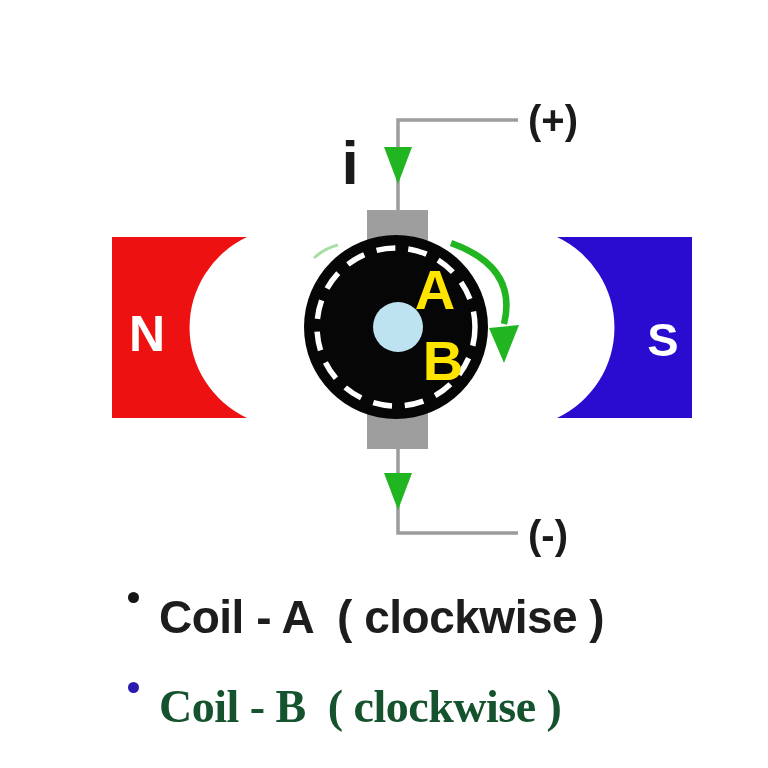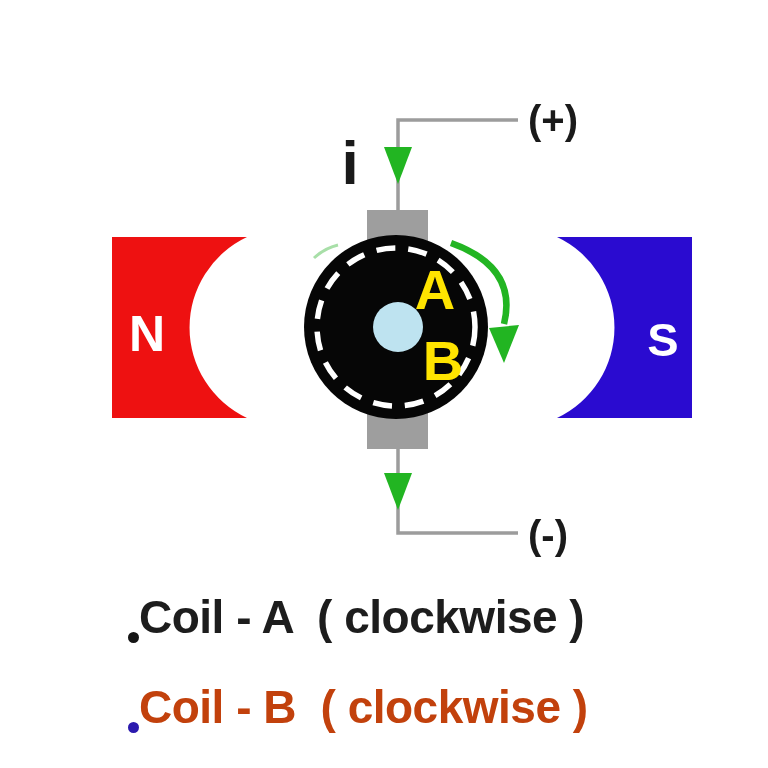--- a/index.html
+++ b/index.html
@@ -25,41 +25,42 @@
   .legend {
     position: absolute;
     left: 0;
     top: 0;
     width: 768px;
   }
   .legend-row {
     position: absolute;
     left: 128px;
     display: flex;
-    align-items: flex-end;
+    align-items: flex-start;
+    gap: 20px;
   }
   .legend-row.row-a { top: 592px; }
   .legend-row.row-b { top: 682px; }
   .bullet {
     width: 11px;
     height: 11px;
     border-radius: 50%;
     flex: 0 0 auto;
   }
   .bullet.black { background: #151515; }
   .bullet.blue  { background: #2b1aae; }
   .legend-text {
     font-size: 46px;
     font-weight: 600;
     letter-spacing: -0.5px;
     white-space: pre;
     line-height: 1.1;
   }
   .legend-text.black { color: #1d1d1d; }
-  .legend-text.blue  { color: #c2410c; }
+  .legend-text.blue  { color: #14532d; font-family: Liberation Serif, serif; }
   svg text { font-family: "Liberation Sans", sans-serif; }
 </style>
 </head>
 <body>
 
 <div class="canvas">
 
   <svg class="diagram-svg" width="768" height="570" viewBox="0 0 768 570">
 
     <polyline points="518,120 398,120 398,212" fill="none" stroke="#9c9c9c" stroke-width="3.5"></polyline>

